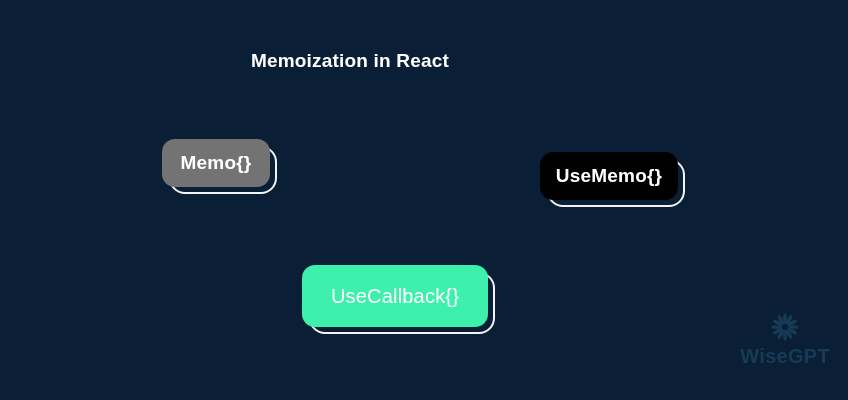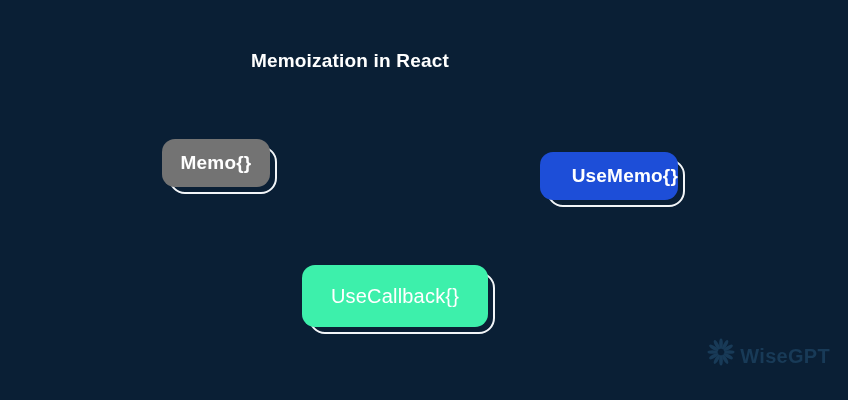--- a/index.html
+++ b/index.html
@@ -72,34 +72,35 @@
     font-family: "Liberation Sans", sans-serif;
     letter-spacing: 0.2px;
     white-space: nowrap;
   }
 
   #node-memo      { left: 162px; top: 139px; width: 108px; height: 48px; }
   #node-usememo   { left: 540px; top: 152px; width: 138px; height: 48px; }
   #node-usecb     { left: 302px; top: 265px; width: 186px; height: 62px; }
 
   #node-memo    .chip { background: #737373; }
-  #node-usememo .chip { background: #1d4ed8; justify-content: flex-end; }
+  #node-usememo .chip { background: #000000; }
   #node-usecb   .chip { background: #3df0ab; }
 
   #node-usecb .chip-label { font-size: 20px; font-weight: normal; }
 
   
   #watermark {
     position: absolute;
     right: 18px;
     bottom: 34px;
     display: flex;
-    align-items: flex-end;
+    align-items: center;
     gap: 5px;
     opacity: 1;
+    flex-direction: column;
   }
   #watermark .logo-mark {
     width: 28px;
     height: 28px;
     display: block;
   }
   #watermark .logo-text {
     color: #183a57;
     font-size: 20px;
     font-weight: bold;

